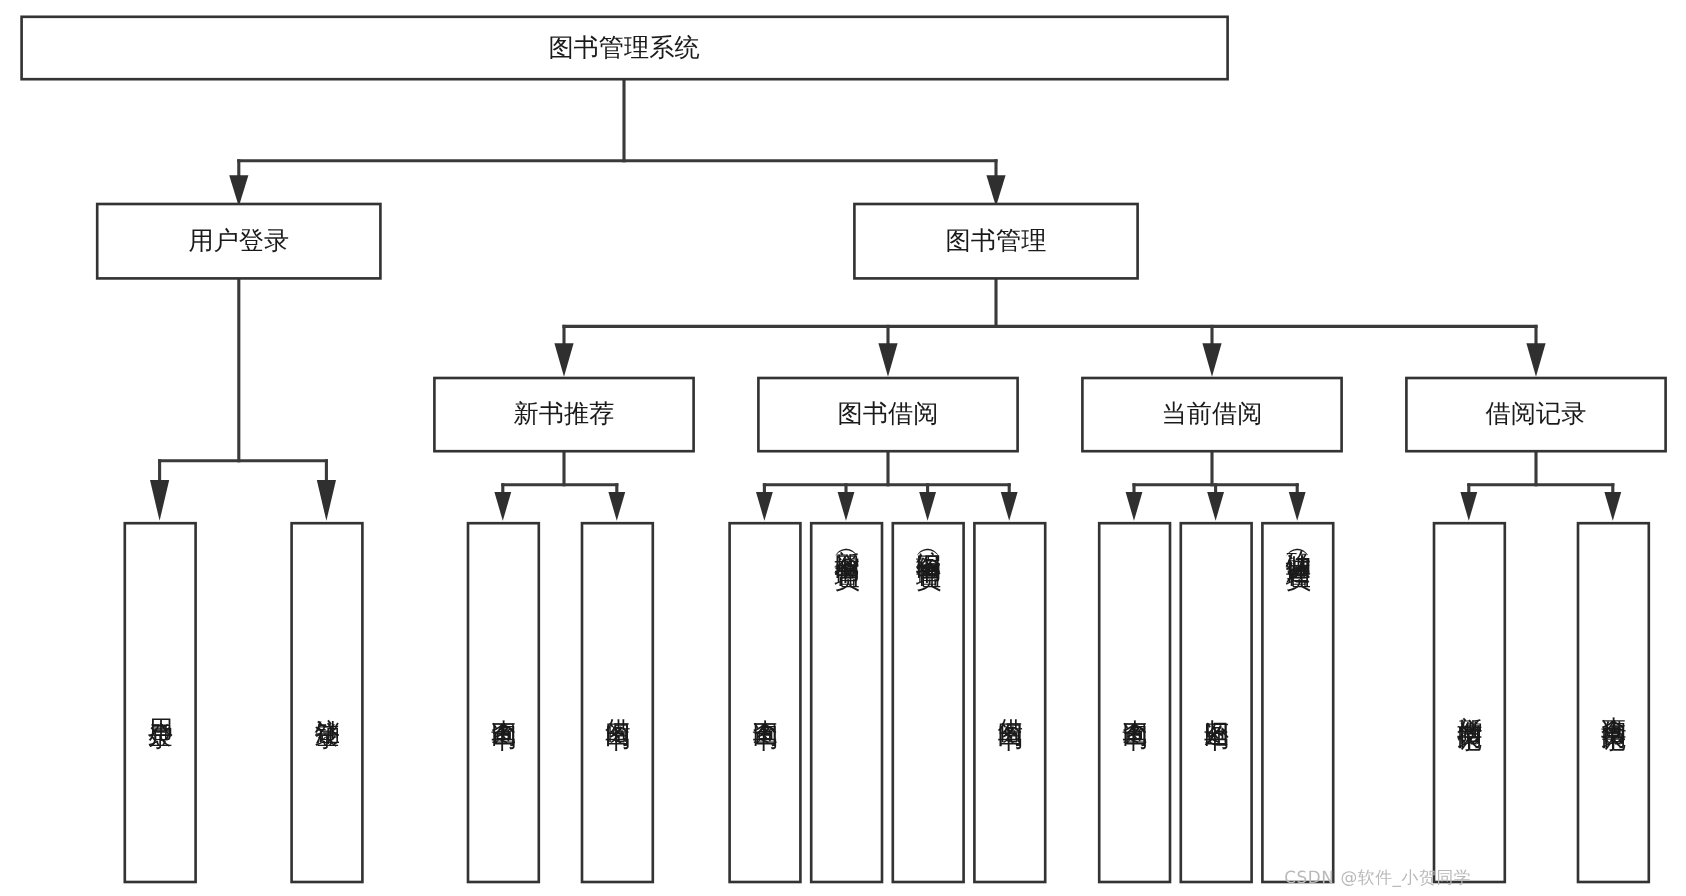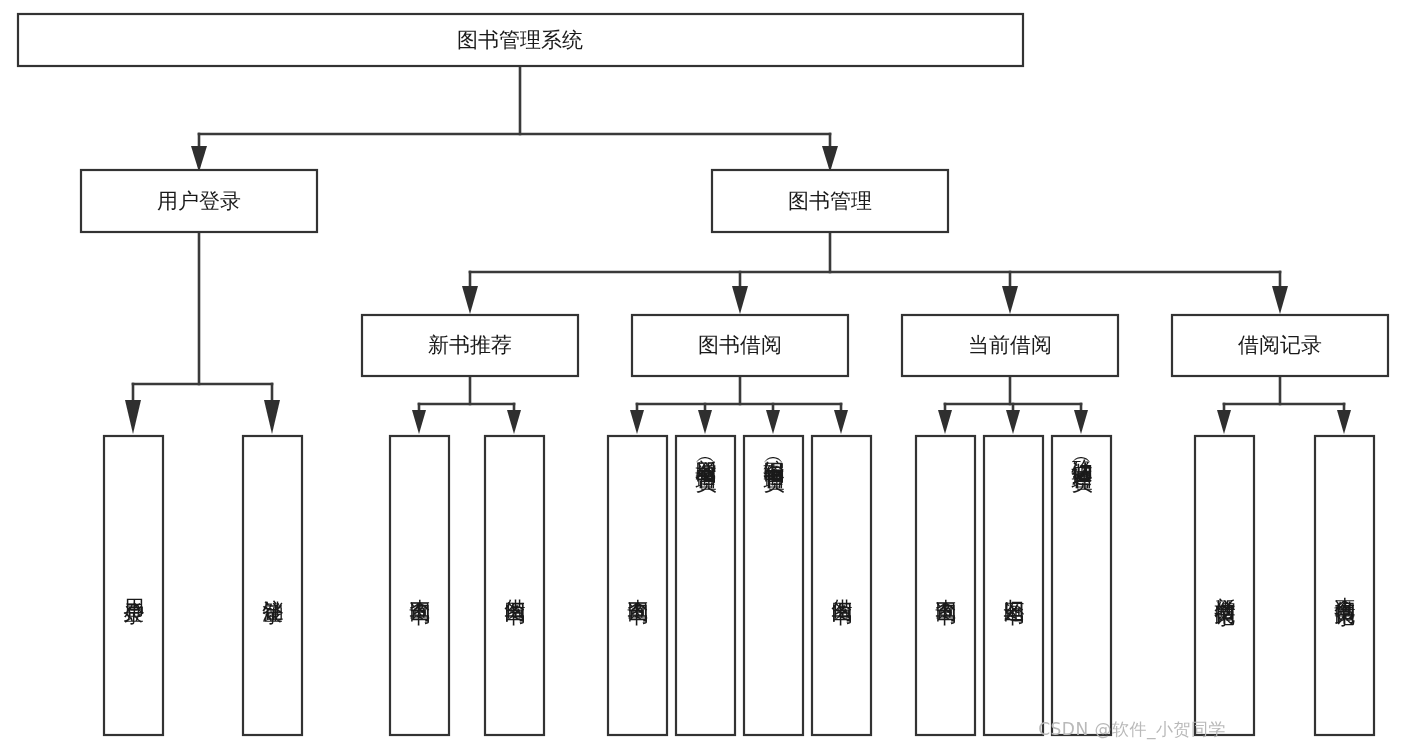--- a/index.html
+++ b/index.html
@@ -65,21 +65,21 @@
     color: #1a1a1a;
     letter-spacing: 2px;
     white-space: nowrap;
     text-align: center;
   }
   .watermark {
     position: absolute;
     right: 8px;
     bottom: 6px;
     font-family: "DejaVu Sans", "Liberation Sans", sans-serif;
-    font-size: 17px;
+    font-size: 14px;
     color: #b9b9b9;
     letter-spacing: 0.5px;
     white-space: nowrap;
     user-select: none;
   }
 </style>
 </head>
 <body>
 
 <div id="diagram-root">

